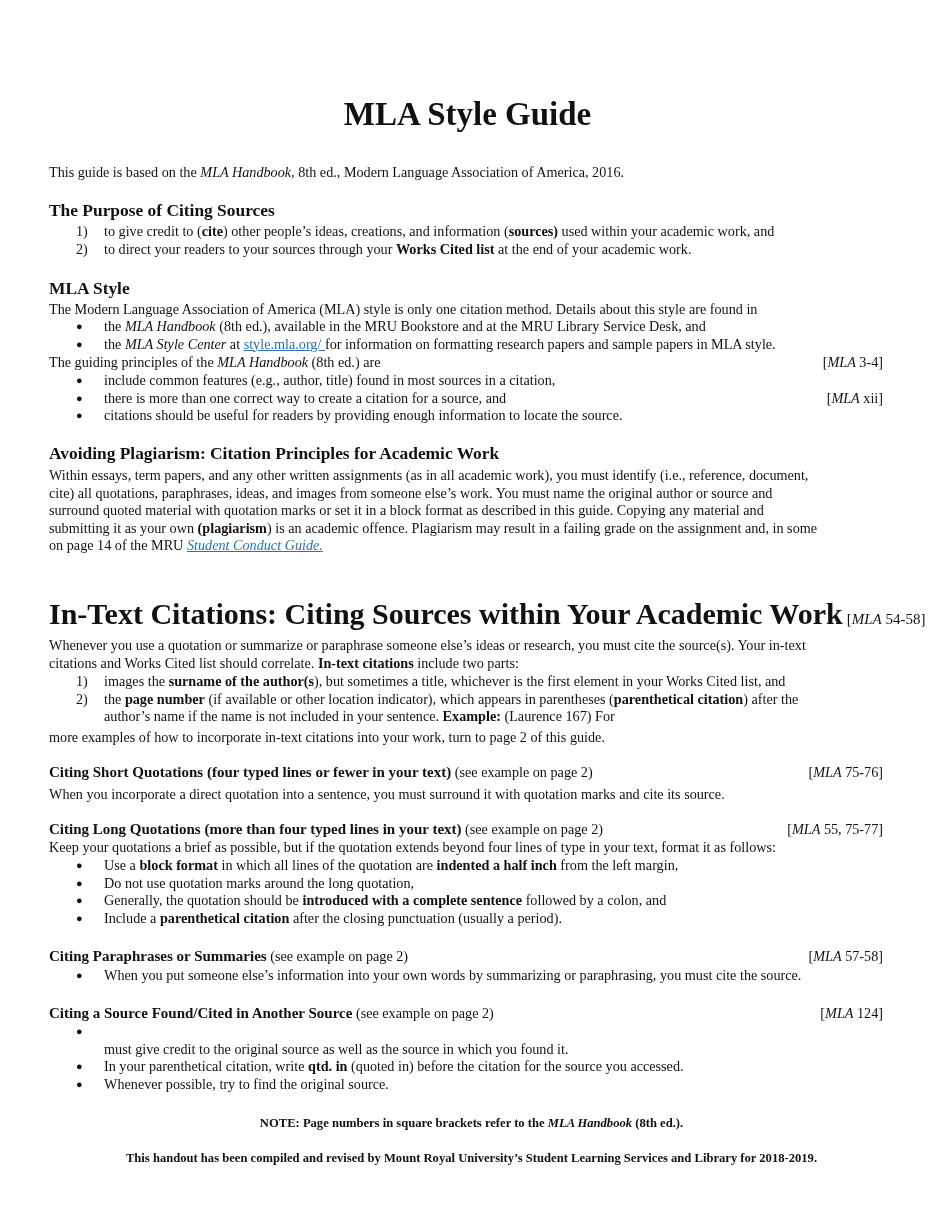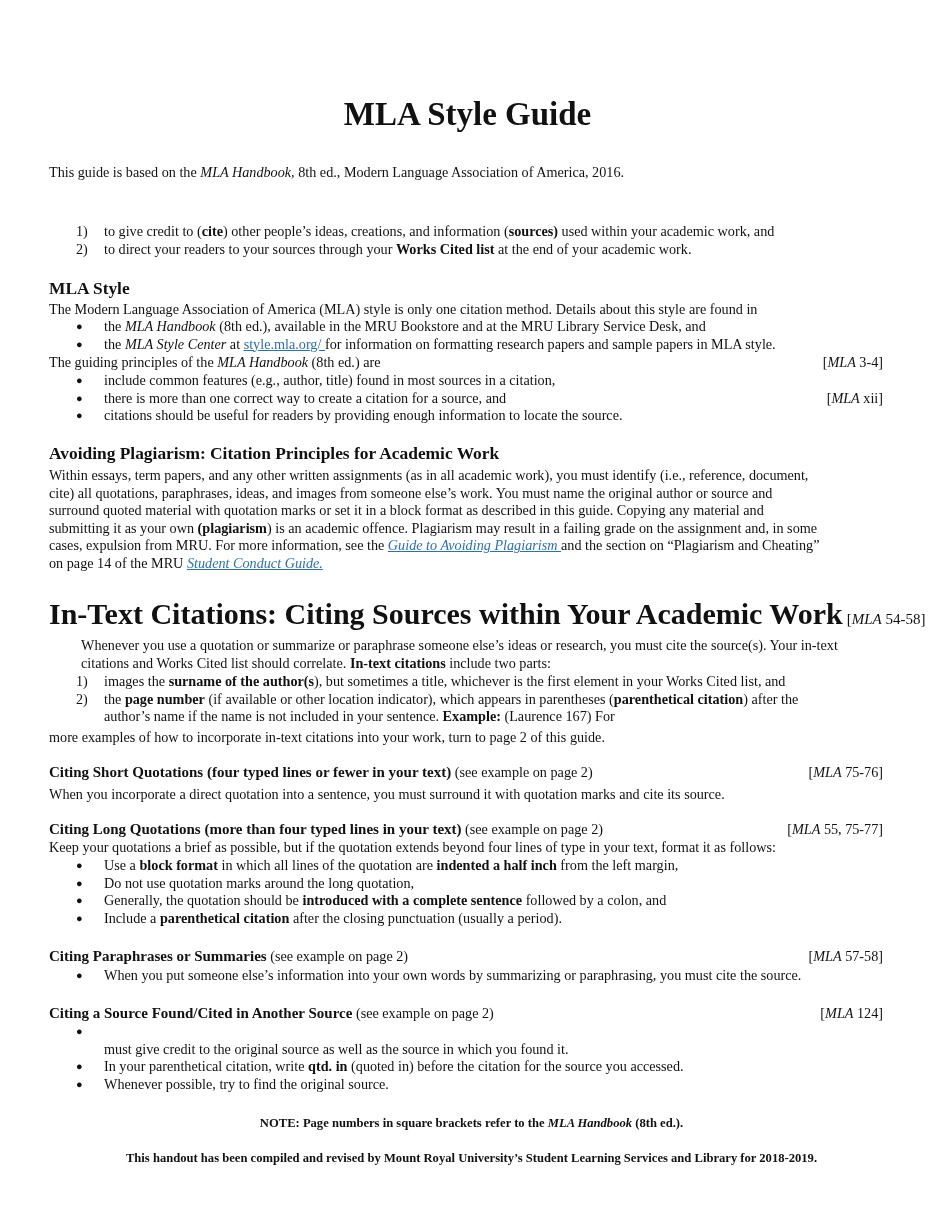--- a/index.html
+++ b/index.html
@@ -22,20 +22,21 @@
 </style>
 </head>
 <body>
 
 <div class="page">
 
   <div class="abs title">MLA Style Guide</div>
 
   <div class="abs body" style="left:49px;top:164px;"><span>This guide is based on the </span><span class="i">MLA Handbook,</span><span> 8th ed., Modern Language Association of America, 2016.</span></div>
 
+  <div class="abs h2" style="left:49px;top:200px;">The Purpose of Citing Sources</div>
   <div class="abs body" style="left:0;top:223px;width:935px;height:40px;">
       <span class="abs" style="left: 76px; top: 0px;">1)</span>
       <div class="abs" style="left: 104px; top: 0px;"><span>to give credit to (</span><span class="b">cite</span><span>) other people’s ideas, creations, and information (</span><span class="b">sources)</span><span> used within your academic work, and</span></div>
       <span class="abs" style="left: 76px; top: 17.6px;">2)</span>
       <div class="abs" style="left: 104px; top: 17.6px;"><span>to direct your readers to your sources through your </span><span class="b">Works Cited list</span><span> at the end of your academic work.</span></div>
     </div>
 
   <div class="abs h2" style="left:49px;top:278px;">MLA Style</div>
   <div class="abs body" style="left:49px;top:301px;"><span>The Modern Language Association of America (MLA) style is only one citation method. Details about this style are found in</span></div>
   <div class="abs body" style="left:0;top:318px;width:935px;height:40px;">
@@ -55,29 +56,28 @@
       <span class="abs" style="left: 76px; top: 35.2px; font-size: 11px;">●</span>
       <div class="abs" style="left: 104px; top: 35.2px;"><span>citations should be useful for readers by providing enough information to locate the source.</span></div>
     </div>
 
   <div class="abs h2" style="left:49px;top:443px;">Avoiding Plagiarism: Citation Principles for Academic Work</div>
   <div class="abs body" style="left:49px;top:467px;">
       <div><span>Within essays, term papers, and any other written assignments (as in all academic work), you must identify (i.e., reference, document,</span></div>
       <div><span>cite) all quotations, paraphrases, ideas, and images from someone else’s work. You must name the original author or source and</span></div>
       <div><span>surround quoted material with quotation marks or set it in a block format as described in this guide. Copying any material and</span></div>
       <div><span>submitting it as your own </span><span class="b">(plagiarism</span><span>) is an academic offence. Plagiarism may result in a failing grade on the assignment and, in some</span></div>
-      <div><span>cases, expulsion from MRU. For more information, see the </span><span class="link i">Guide to Avoiding Plagiarism </span><span>and the section on “Plagiarism and Cheating”</span></div>
       <div><span>on page 14 of the MRU </span><span class="link i">Student Conduct Guide.</span></div>
     </div>
 
   <div class="abs" style="left:49px;top:597px;">
     <span class="h1big">In-Text Citations: Citing Sources within Your Academic Work</span>
     <span class="ref" style="font-size:15px;"><span>[</span><span class="i">MLA</span><span>  54-58]</span></span>
   </div>
-  <div class="abs body" style="left:49px;top:637px;margin-left:32px;">
+  <div class="abs body" style="left:49px;top:637px;">
       <div><span>Whenever you use a quotation or summarize or paraphrase someone else’s ideas or research, you must cite the source(s). Your in-text</span></div>
       <div><span>citations and Works Cited list should correlate. </span><span class="b">In-text citations</span><span> include two parts:</span></div>
     </div>
   <div class="abs body" style="left:0;top:673px;width:935px;height:60px;">
       <span class="abs" style="left: 76px; top: 0px;">1)</span>
       <div class="abs" style="left: 104px; top: 0px;"><span>images the </span><span class="b">surname of the author(s</span><span>), but sometimes a title, whichever is the first element in your Works Cited list, and</span></div>
       <span class="abs" style="left: 76px; top: 17.6px;">2)</span>
       <div class="abs" style="left: 104px; top: 17.6px;"><span>the </span><span class="b">page number</span><span> (if available or other location indicator), which appears in parentheses (</span><span class="b">parenthetical citation</span><span>) after the</span></div>
       <div class="abs" style="left: 104px; top: 35.2px;"><span>author’s name if the name is not included in your sentence. </span><span class="b">Example:</span><span> (Laurence 167) For</span></div>
     </div>

